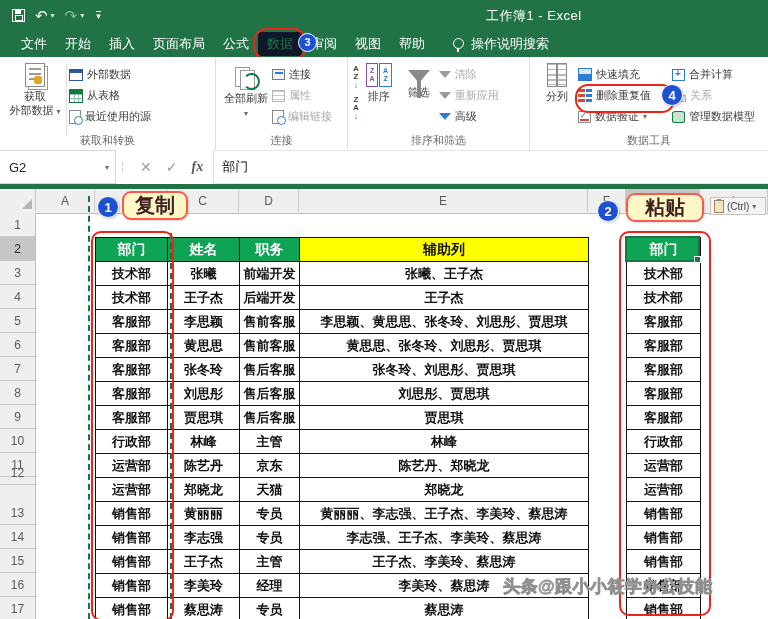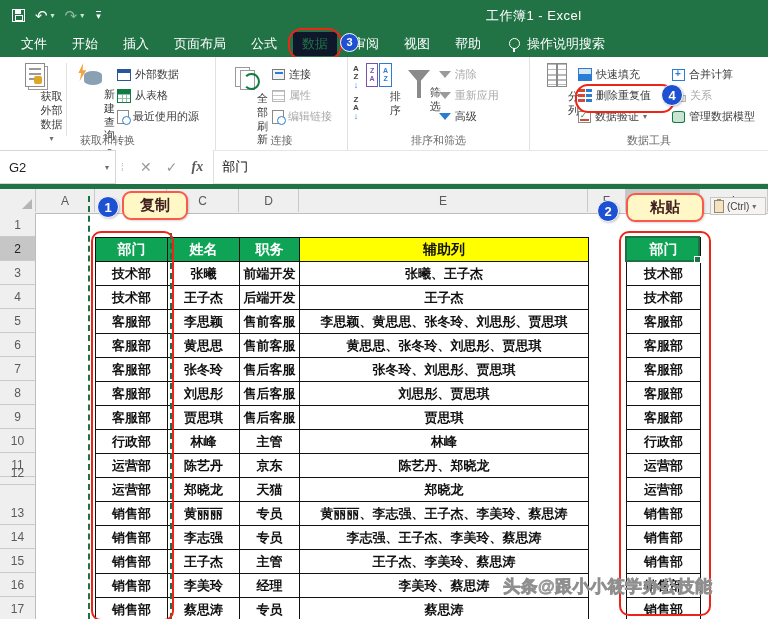--- a/index.html
+++ b/index.html
@@ -25,21 +25,21 @@
          font-size:11px;font-weight:bold;display:flex;align-items:center;justify-content:center;font-style:normal;z-index:30;box-sizing:content-box;}
   .mtab .badge{left:-4px;top:1px;}
   .msearch{display:flex;align-items:center;gap:7px;color:#fff;font-size:13px;margin-left:12px;}
   .bulb{width:9px;height:9px;border:1.5px solid #fff;border-radius:50%;position:relative;}
   .bulb:after{content:"";position:absolute;left:2.5px;top:9px;width:2px;height:4px;background:#fff;}
   
   .ribbon{position:absolute;left:0;top:57px;width:768px;height:93px;background:#fff;border-bottom:1px solid #d2d0ce;display:flex;}
   .rgroup{position:relative;height:100%;border-right:1px solid #e3e1df;box-sizing:border-box;}
   .glabel{position:absolute;left:0;right:0;bottom:2px;text-align:center;font-size:11px;color:#696969;}
   .bigbtn{display:flex;flex-direction:column;align-items:center;justify-content:flex-start;padding-top:6px;gap:3px;height:72px;}
-  .bigbtn .bl{font-size:11px;color:#3b3b3b;text-align:center;line-height:1.25;margin-left:33px;}
+  .bigbtn .bl{font-size:11px;color:#3b3b3b;text-align:center;line-height:1.25;}
   .dropv{font-size:8px;color:#6e6e6e;}
   .smallstack{display:flex;flex-direction:column;justify-content:flex-start;gap:2px;padding-top:8px;}
   .sitem{display:flex;align-items:center;gap:4px;font-size:11px;color:#3b3b3b;height:19px;white-space:nowrap;position:relative;}
   .sitem.dim{color:#a9a9a9;}
   .vsep{width:1px;background:#e3e1df;margin:6px 2px 14px 2px;}
   
   .ic{display:inline-block;box-sizing:border-box;flex:none;}
   .pg{width:20px;height:24px;background:#fff;border:1.5px solid #8a8a8a;position:relative;}
   .pg.two{box-shadow:3px 3px 0 -1px #fff,3px 3px 0 0 #9a9a9a;}
   .pg .blob{position:absolute;right:2px;bottom:2px;width:8px;height:8px;background:#e0a426;border-radius:2px;}
@@ -110,21 +110,21 @@
   .rhcell.sel{background:#c6c6c6;color:#222;}
   .tbl{position:absolute;left:95px;top:48px;display:grid;grid-template-columns:72px 72px 60px 289px;grid-auto-rows:24px;border-top:1.5px solid #111;border-left:1.5px solid #111;background:#fff;}
   .tblg{position:absolute;left:626px;top:48px;display:grid;grid-template-columns:74px;grid-auto-rows:24px;border-top:1.5px solid #111;border-left:1.5px solid #111;background:#fff;}
   .cell{border-right:1.5px solid #111;border-bottom:1.5px solid #111;box-sizing:border-box;display:flex;align-items:center;justify-content:center;font-size:13px;font-weight:600;color:#111;white-space:nowrap;overflow:hidden;}
   .cell.hd{background:#0fa355;color:#fff;font-size:14px;font-weight:bold;}
   .cell.yl{background:#ffff00;color:#111;font-size:14px;font-weight:bold;}
   
   .ants{position:absolute;width:0;border-left:2px dashed #1e7145;z-index:5;}
   .redrect{position:absolute;border:2.5px solid #ee2418;border-radius:10px;z-index:20;pointer-events:none;}
   .pill{position:absolute;background:#fff8c6;border:2px solid #fa5a4b;border-radius:9px;display:flex;align-items:center;justify-content:center;
-        font-size:15px;font-weight:bold;color:#402020;z-index:30;box-shadow:1px 1px 2px rgba(0,0,0,.15);}
+        font-size:20px;font-weight:bold;color:#402020;z-index:30;box-shadow:1px 1px 2px rgba(0,0,0,.15);}
   .bigbadge{position:absolute;width:20px;height:20px;border-radius:50%;background:#1e50d2;border:1.5px solid #fff;color:#fff;font-size:13px;font-weight:bold;
         display:flex;align-items:center;justify-content:center;z-index:31;box-sizing:content-box;box-shadow:1px 1px 2px rgba(0,0,0,.2);}
   .gsel{position:absolute;left:625px;top:236px;width:75px;height:26px;border:2px solid #1e7145;z-index:15;box-sizing:border-box;}
   .gsel:after{content:"";position:absolute;right:-3px;bottom:-3px;width:5px;height:5px;background:#1e7145;border:1px solid #fff;}
   .pastebtn{position:absolute;left:710px;top:197px;width:56px;height:18px;background:#f5f4f2;border:1px solid #c8c6c4;display:flex;align-items:center;gap:3px;padding:0 3px;box-sizing:border-box;font-size:10px;color:#444;z-index:30;}
   .clip{width:8px;height:11px;border:1px solid #9a8a6a;background:#f3e3c3;position:relative;}
   .clip:before{content:"";position:absolute;left:1.5px;top:-2px;width:4px;height:2px;background:#9a8a6a;}
   .watermark{position:absolute;left:503px;top:575px;width:265px;font-size:17px;font-weight:800;color:#b3b3b3;letter-spacing:.5px;z-index:40;
       text-shadow:0 0 1px #fff;-webkit-text-stroke:.8px #8f8f8f;white-space:nowrap;}
 </style>
@@ -139,21 +139,21 @@
       <span class="undo">↶</span>
         <span class="drop">▾</span>
       <span class="redo">↷</span>
         <span class="drop">▾</span>
       <span class="more">▾</span>
     </div>
     <span class="wintitle">工作簿1 - Excel</span>
   </div>
 
   <div class="menubar">
-    <span style="display:flex;gap:7px;align-items:flex-start;">
+    <span style="display:flex;align-items:flex-start;">
         <span class="mtab">文件</span>
         <span class="mtab">开始</span>
         <span class="mtab">插入</span>
         <span class="mtab">页面布局</span>
         <span class="mtab">公式</span>
         <span class="mtab active">数据<i class="tab-oval"></i></span>
         <span class="mtab">审阅<b class="badge">3</b></span>
         <span class="mtab">视图</span>
         <span class="mtab">帮助</span>
       </span>
@@ -167,26 +167,20 @@
 
     <div class="rgroup" style="width:216px;display:flex;padding-left:6px;">
       <div class="bigbtn" style="width:58px;">
         <span class="ic pg two">
             <i class="lines"></i>
             <i class="blob"></i>
           </span>
         <span class="bl"><span>获取</span><br><span>外部数据</span> <span class="dropv">▾</span></span>
       </div>
       <div class="vsep"></div>
-      <div class="bigbtn" style="width:48px;">
-        <span class="ic cyl">
-            <i class="bolt"></i>
-          </span>
-        <span class="bl"><span>新建</span><br><span>查询</span> <span class="dropv">▾</span></span>
-      </div>
       <div class="smallstack">
         <span class="sitem">
             <span class="ic winic"></span>
             <span>外部数据</span>
           </span>
         <span class="sitem">
             <span class="ic grid14"></span>
             <span>从表格</span>
           </span>
         <span class="sitem">

